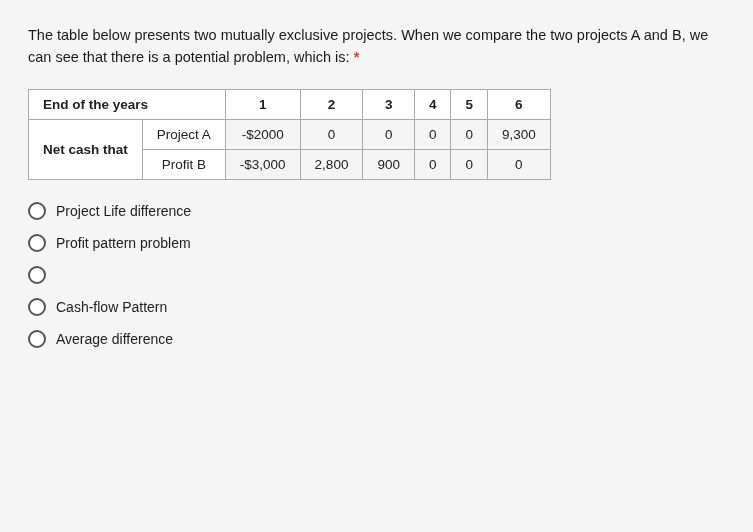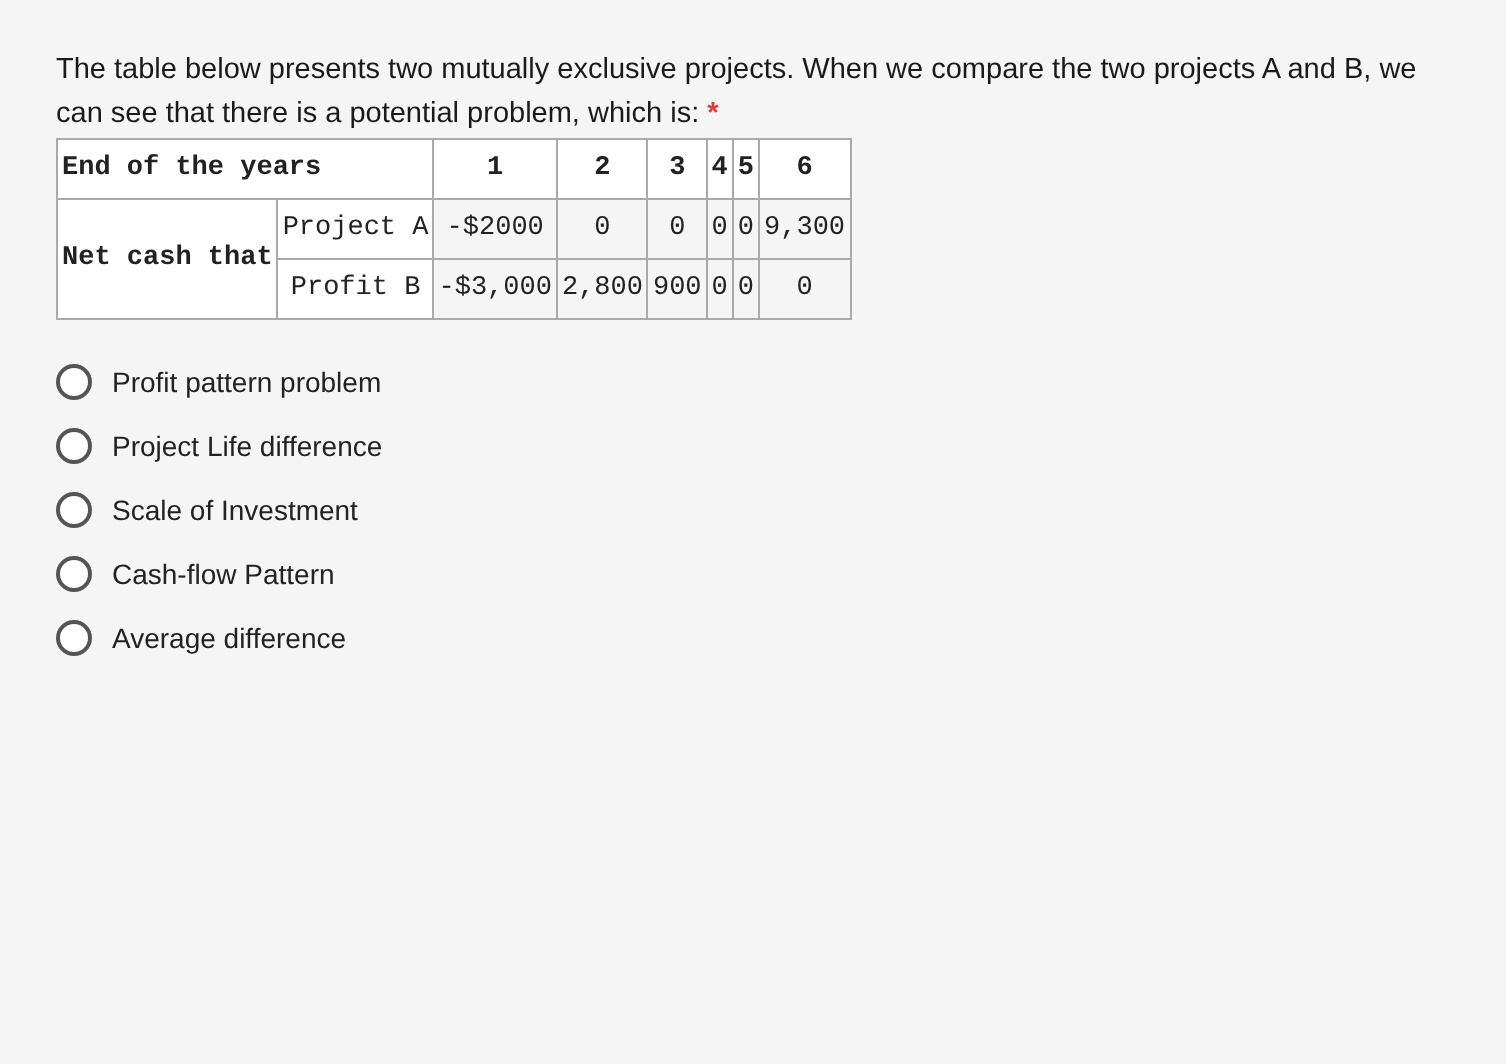--- a/index.html
+++ b/index.html
@@ -14,44 +14,44 @@
       font-size: 14px;
       color: #222;
       width: 753px;
       min-height: 532px;
       padding: 24px 28px;
     }
 
     .question-text {
       font-size: 14.5px;
       line-height: 1.55;
+      margin-bottom: 20px;
       color: #1a1a1a;
     }
 
     .question-text .required {
       color: #e53935;
       font-weight: bold;
     }
 
     .table-wrapper {
       margin-bottom: 22px;
       overflow-x: auto;
     }
 
     table {
       border-collapse: collapse;
       font-size: 13.5px;
     }
 
     table th, table td {
       border: 1px solid #aaa;
-      padding: 7px 2px;
+      padding: 7px 14px;
       text-align: center;
       white-space: nowrap;
-      font-family: Liberation Mono, monospace;
     }
 
     table th {
       background: #fff;
       font-weight: bold;
     }
 
     .row-header-cell {
       text-align: left;
       font-weight: bold;
@@ -128,29 +128,28 @@
         <td>0</td>
         <td>0</td>
       </tr>
     </tbody>
   </table>
 </div>
 
 <ul class="options-list">
 <li>
       <span class="radio-circle"></span>
+      <span>Project Life difference</span>
+    </li>
+    <li>
+      <span class="radio-circle"></span>
       <span>Profit pattern problem</span>
     </li>
     <li>
       <span class="radio-circle"></span>
-      <span>Project Life difference</span>
-    </li>
-    <li>
-      <span class="radio-circle"></span>
-      <span>Scale of Investment</span>
     </li>
     <li>
       <span class="radio-circle"></span>
       <span>Cash-flow Pattern</span>
     </li>
     <li>
       <span class="radio-circle"></span>
       <span>Average difference</span>
     </li>
   </ul>

